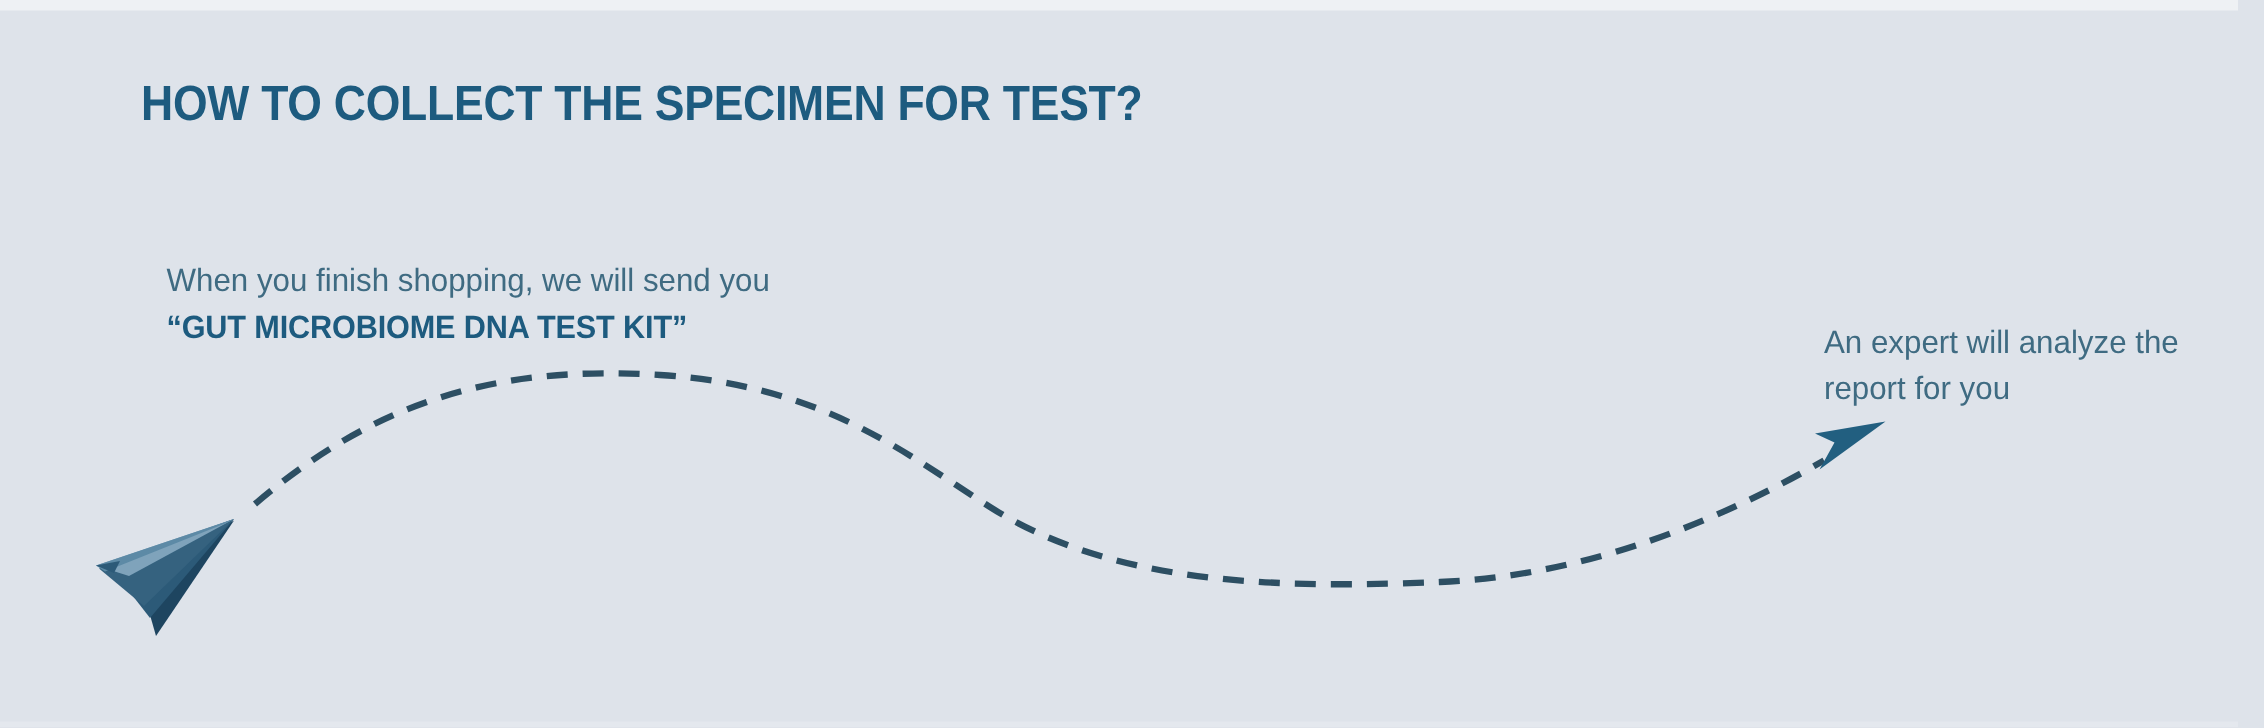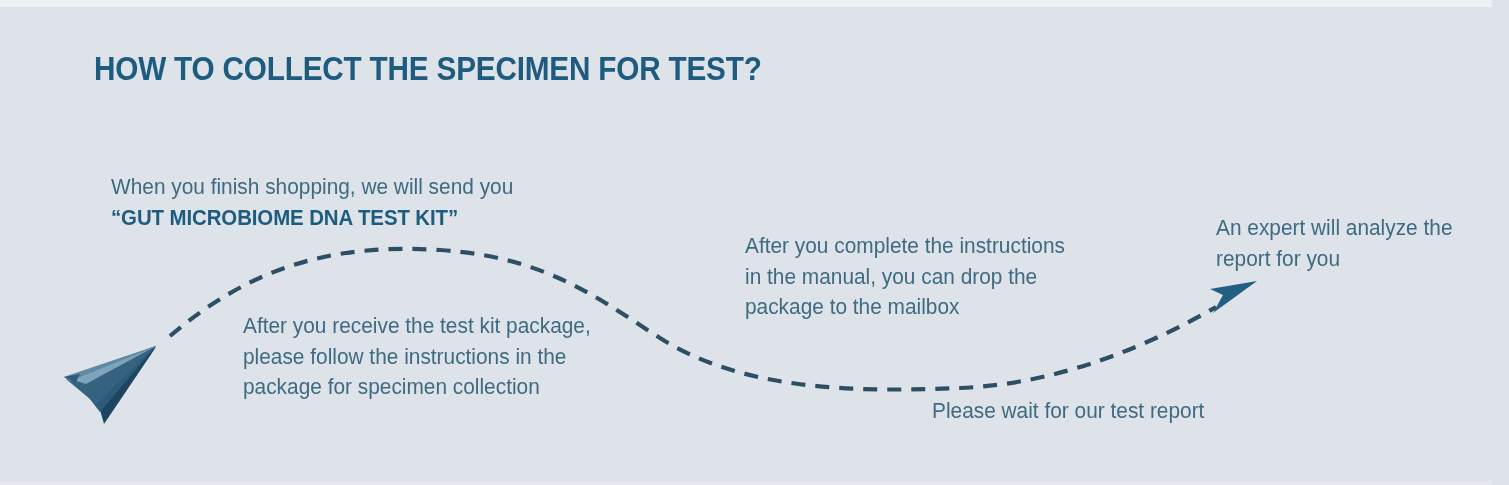--- a/index.html
+++ b/index.html
@@ -126,34 +126,21 @@
     </g>
   </svg>
 
   <div id="title">HOW TO COLLECT THE SPECIMEN FOR TEST?</div>
 
   <div class="block" id="block-kit">
     <span class="ln">When you finish shopping, we will send you</span>
     <span class="strong">“GUT MICROBIOME DNA TEST KIT”</span>
   </div>
 
-  <div class="block" id="block-receive">
-    <span class="ln">After you receive the test kit package,</span>
-    <span class="ln">please follow the instructions in the</span>
-    <span class="ln">package for specimen collection</span>
-  </div>
 
-  <div class="block" id="block-mailbox">
-    <span class="ln">After you complete the instructions</span>
-    <span class="ln">in the manual, you can drop the</span>
-    <span class="ln">package to the mailbox</span>
-  </div>
 
-  <div class="block" id="block-wait">
-    <span class="ln">Please wait for our test report</span>
-  </div>
 
   <div class="block" id="block-expert">
     <span class="ln">An expert will analyze the</span>
     <span class="ln">report for you</span>
   </div>
 
 </div>
 
 </body></html>

